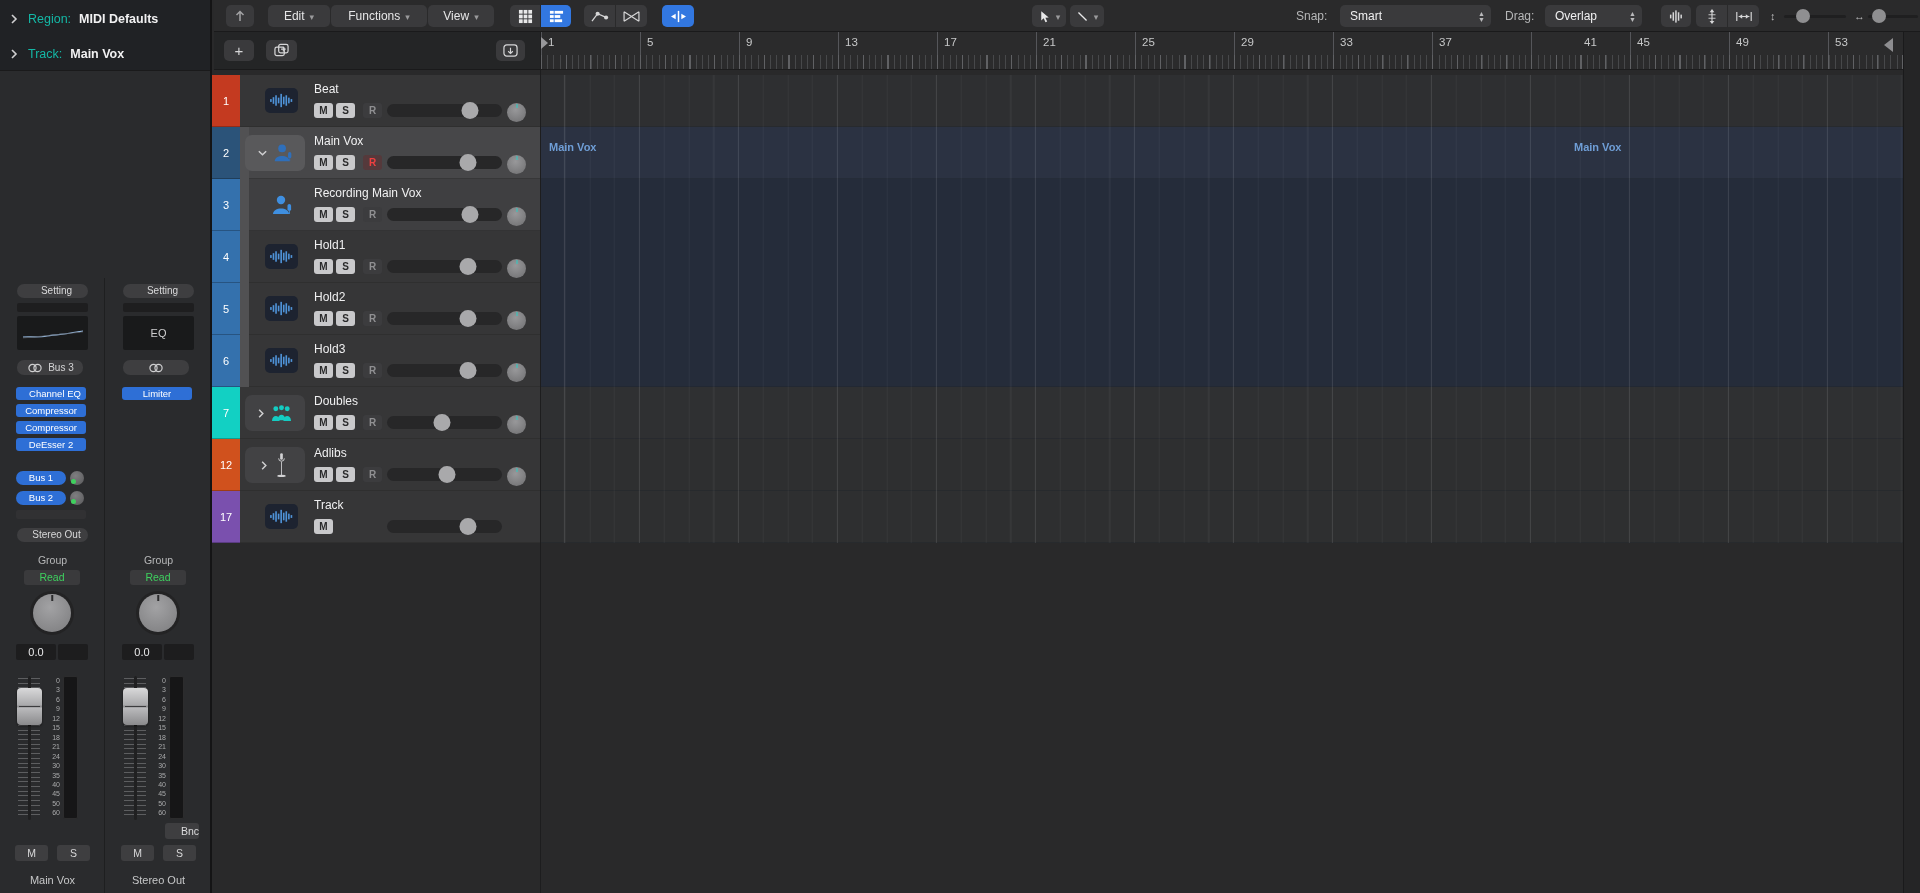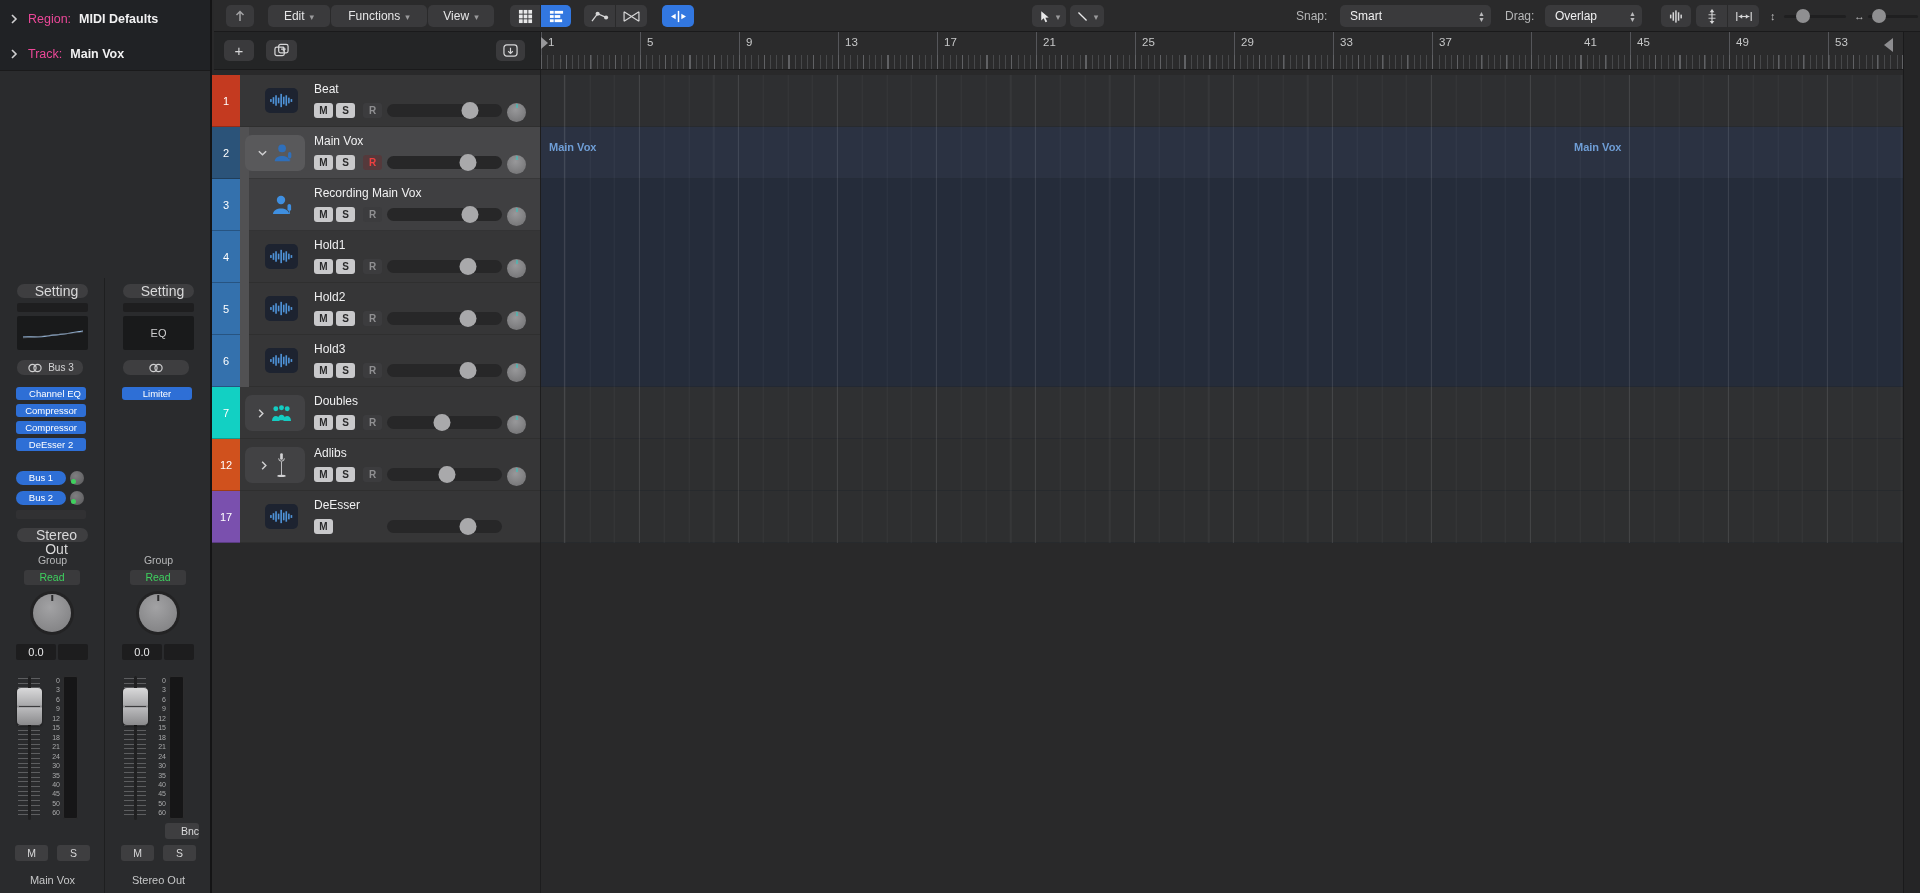--- a/index.html
+++ b/index.html
@@ -9,29 +9,29 @@
          color:#ddd; -webkit-font-smoothing:antialiased; }
 
   
   .inspector { position:absolute; left:0; top:0; width:212px; height:893px;
                background:#2a2b2d; border-right:2px solid #141415; }
   .insp-head { position:absolute; left:0; top:0; right:0; height:71px;
                background:#202225; border-bottom:1px solid #1a1a1b; }
   .insp-row { position:absolute; left:0; right:0; height:32px; display:flex;
               align-items:center; gap:8px; padding-left:10px; cursor:default; }
   .insp-row .chev { color:#8e8f91; font-size:11px; width:10px; }
-  .insp-lab { color:#ec4899; font-size:12.5px; }
+  .insp-lab { color:#14b8a6; font-size:12.5px; }
   .insp-val { color:#f1f1f2; font-size:12.5px; font-weight:bold; }
 
   .strips { position:absolute; left:0; top:278px; right:2px; bottom:0; }
   .strip { position:absolute; top:0; bottom:0; width:105px; }
   .strip.left { left:0; border-right:1px solid #1e1f20; }
   .strip.right { left:106px; }
   .sbtn { position:absolute; left:17px; width:71px; height:14px; background:#3e3e40;
-          border-radius:7px; color:#d8d8d9; font-size:14px; line-height:14px;
+          border-radius:7px; color:#d8d8d9; font-size:10px; line-height:14px;
           text-align:center;padding-left:8px; }
   .grbar { position:absolute; left:17px; top:25px; width:71px; height:9px;
            background:#1e1e1f; border-radius:2px; }
   .eqbox { position:absolute; left:17px; top:38px; width:71px; height:34px;
            background:#191a1b; border-radius:2px; color:#cfcfd0; font-size:11px;
            display:flex; align-items:center; justify-content:center; }
   .pill { position:absolute; left:17px; width:66px; height:15px; background:#3e3e40;
           border-radius:7px; display:flex; align-items:center; justify-content:center;
           gap:4px; color:#d5d5d6; font-size:10px; }
   .plug { position:absolute; left:16px; width:70px; height:13px; background:#2e6fd6;
@@ -742,21 +742,21 @@
       <div class="tpan"></div>
     </div>
 
     <div class="trow" style="top:421px;">
       <div class="tnum" style="background: rgb(122, 80, 174);">17</div>
       <div class="plainicon">
           <svg width="29" height="19">
             <use href="#wf"></use>
           </svg>
         </div>
-      <div class="tname">DeEsser</div>
+      <div class="tname">Track</div>
       <div class="msr">
         <div class="mbtn">M</div>
       </div>
       <div class="tslider">
           <div class="tthumb" style="left: 70%;"></div>
         </div>
     </div>
   </div>
 
   <div class="arrange">

